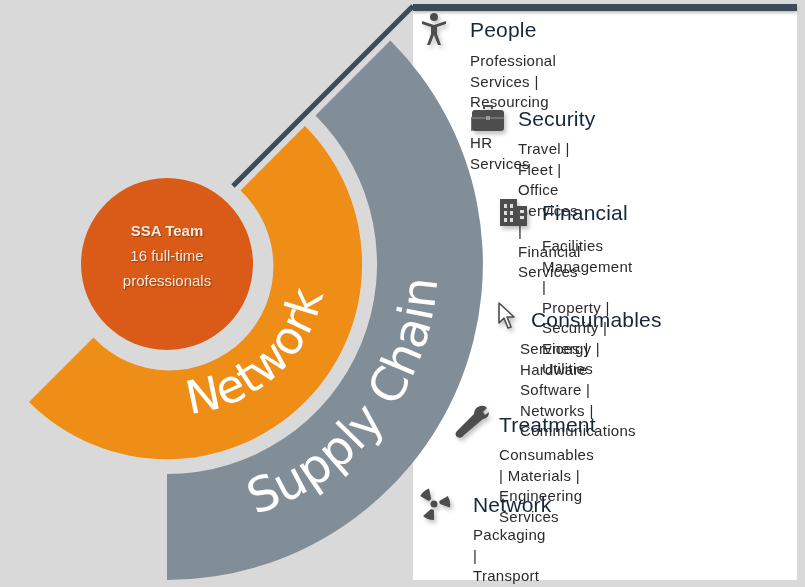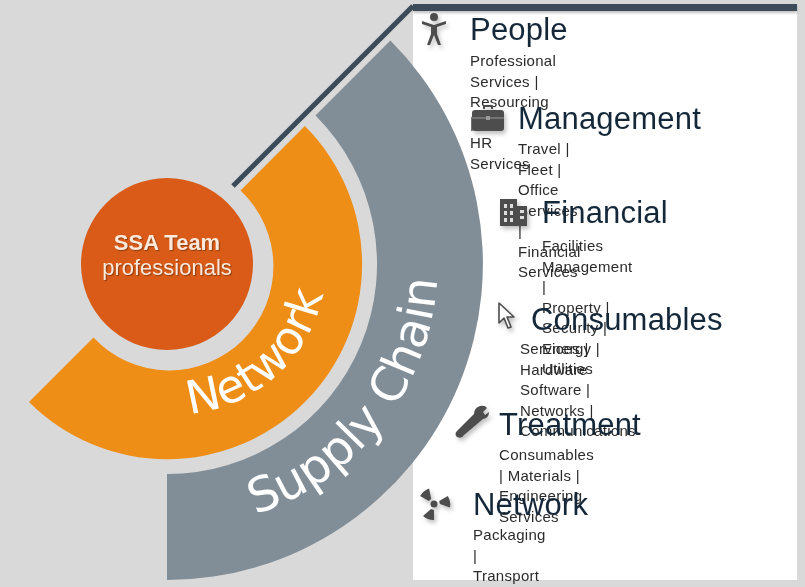--- a/index.html
+++ b/index.html
@@ -13,33 +13,32 @@
     position:absolute; left:413px; top:5px; width:384px; height:575px;
     background:#ffffff;
   }
   .panel-topbar {
     position:absolute; left:413px; top:4px; width:384px; height:7px;
     background:#3b4b5a;
     box-shadow:0 2px 3px rgba(0,0,0,0.25);
   }
   .cat { position:absolute; }
   .cat-title {
-    position:absolute; font-size:31px; color:#15283a; white-space:nowrap;
+    position:absolute; font-size:21px; color:#15283a; white-space:nowrap;
     letter-spacing:0.2px; line-height:32px;
   }
   .cat-desc {
     position:absolute; font-size:15px; color:#2b2b2b; line-height:20.5px;
     white-space:pre-line; letter-spacing:0.3px;
   }
   .cat-icon { position:absolute; filter:drop-shadow(2px 3px 2px rgba(0,0,0,0.25)); }
   .center-text {
     position:absolute; left:80px; top:218px; width:174px; text-align:center;
-    color:#fbe9dc; font-size:22px; line-height:25px;
+    color:#fbe9dc; font-size:15px; line-height:25px;
     text-shadow:1px 1px 1px rgba(0,0,0,0.35);
-    margin-top:12px;
   }
   .center-text .t1 { font-weight:bold; display:block; }
   .center-text .t2, .center-text .t3 { display:block; }
 </style>
 </head>
 <body>
 
 <div class="panel"></div>
 
 <svg id="diagram-svg" viewBox="0 0 805 587">
@@ -68,41 +67,42 @@
   </text>
   <text font-family="DejaVu Sans, sans-serif" font-size="48" fill="#ffffff">
     <textPath href="#supplyPath" startOffset="14%" id="supplyText">Supply Chain</textPath>
   </text>
 </svg>
 
 <div class="panel-topbar"></div>
 
 <div class="center-text">
   <span class="t1">SSA Team</span>
+  <span class="t2">16 full-time</span>
   <span class="t3">professionals</span>
 </div>
 
 <div class="cat">
   <svg class="cat-icon" style="left:420px;top:12px" width="28" height="34" viewBox="0 0 28 34">
     <circle cx="14" cy="5" r="4" fill="#4d4d4d"></circle>
     <path d="M2 9 L14 13 L26 9 L26 12 L17 15 L17 22 L21 33 L18 33 L14 23 L10 33 L7 33 L11 22 L11 15 L2 12 Z" fill="#4d4d4d"></path>
   </svg>
   <div class="cat-title" style="left:470px;top:14px">People</div>
   <div class="cat-desc" style="left:470px;top:51px">Professional Services | Resourcing |
 HR Services</div>
 </div>
 
 <div class="cat">
   <svg class="cat-icon" style="left:471px;top:104px" width="34" height="28" viewBox="0 0 34 28">
     <path d="M12 5 L12 2 Q12 1 13 1 L21 1 Q22 1 22 2 L22 5 L20 5 L20 3 L14 3 L14 5 Z" fill="#4d4d4d"></path>
     <rect x="1" y="6" width="32" height="21" rx="3" fill="#4d4d4d"></rect>
     <line x1="1" y1="14" x2="33" y2="14" stroke="#9a9a9a" stroke-width="1"></line>
     <rect x="15" y="12" width="4" height="4" fill="#9a9a9a"></rect>
   </svg>
-  <div class="cat-title" style="left:518px;top:103px">Management</div>
+  <div class="cat-title" style="left:518px;top:103px">Security</div>
   <div class="cat-desc" style="left:518px;top:139px">Travel | Fleet | Office Services |
 Financial Services</div>
 </div>
 
 <div class="cat">
   <svg class="cat-icon" style="left:499px;top:195px" width="30" height="32" viewBox="0 0 30 32">
     <rect x="1" y="4" width="17" height="27" fill="#4d4d4d"></rect>
     <rect x="18" y="11" width="10" height="20" fill="#4d4d4d"></rect>
     <rect x="5" y="9" width="3" height="4" fill="#ddd"></rect>
       <rect x="11" y="9" width="3" height="4" fill="#ddd"></rect>

